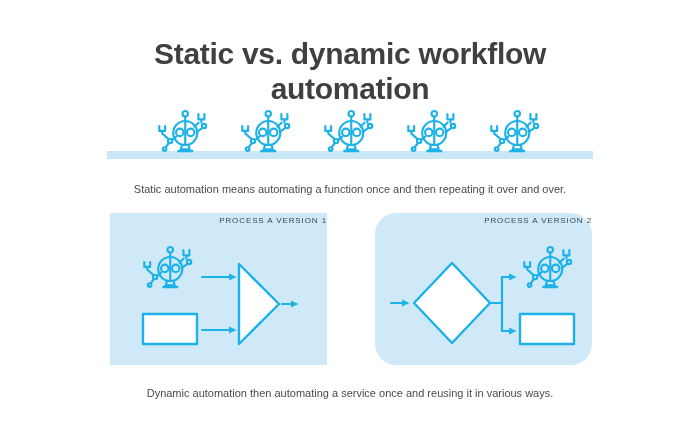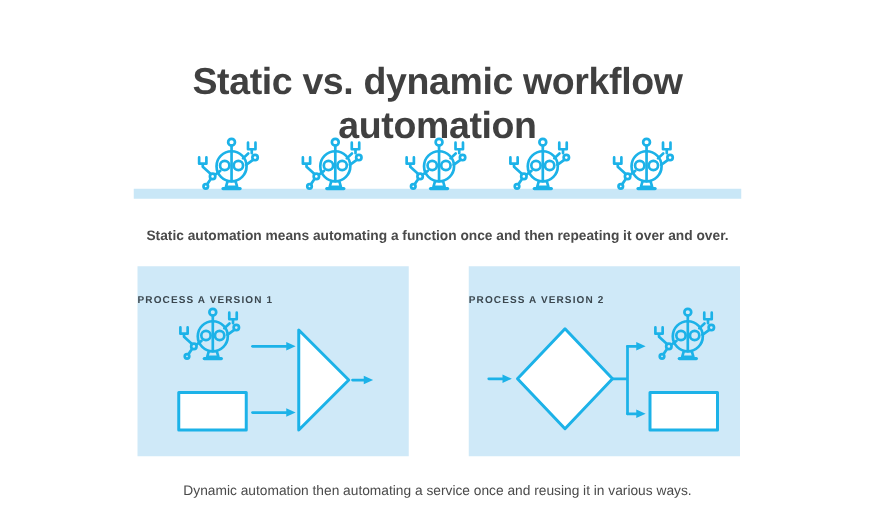--- a/index.html
+++ b/index.html
@@ -11,48 +11,48 @@
     --header-slate:#3b474f;
     --shape-fill:#ffffff;
     --page-bg:#ffffff;
   }
   html,body{margin:0;padding:0;background:var(--page-bg);}
   .stage{
     position:relative;width:700px;height:421px;background:var(--page-bg);
     overflow:hidden;font-family:"Liberation Sans",sans-serif;
   }
   .title{
-    position:absolute;top:28px;left:50%;transform:translateX(-50%);
+    position:absolute;top:16px;left:50%;transform:translateX(-50%);
     width:520px;text-align:center;font-size:30px;font-weight:bold;
     line-height:1.17;color:var(--title-gray);letter-spacing:-0.3px;
   }
   .robot-row{
     position:absolute;top:108px;left:0;width:700px;
     display:flex;justify-content:center;gap:25px;z-index:2;
   }
   .robot-row svg{width:58px;height:50px;color:var(--accent-cyan);display:block;}
   .shelf-bar{
     position:absolute;top:151px;left:107px;width:486px;height:8px;
     background:var(--bar-blue);z-index:1;
   }
   .caption{
     position:absolute;left:0;width:700px;text-align:center;
     font-size:11px;color:var(--caption-gray);
   }
-  .caption-static{top:172px;font-weight:bold;}
+  .caption-static{top:172px;}
   .caption-dynamic{top:376px;}
   .panel{
     position:absolute;top:213px;width:217px;height:152px;
     background:var(--panel-blue);
   }
   .panel-left{left:110px;}
-  .panel-right{left:375px;}
+  .panel-right{left:375px;border-radius:21px;}
   .panel-header{
-    position:relative;z-index:2;margin-top:22px;text-align:left;
-    font-size:8px;font-weight:bold;letter-spacing:0.9px;
+    position:relative;z-index:2;margin-top:3px;text-align:right;
+    font-size:8px;font-weight:normal;letter-spacing:0.9px;
     color:var(--header-slate);
   }
   svg.diagram{
     position:absolute;top:0;left:0;width:217px;height:152px;
     color:var(--accent-cyan);z-index:1;
   }
   .diagram .shape{fill:var(--shape-fill);stroke:currentColor;stroke-width:2.4;stroke-linejoin:round;}
   .diagram .wire{stroke:currentColor;stroke-width:2.2;fill:none;stroke-linecap:round;}
   .diagram .arrowhead{fill:var(--accent-cyan);stroke:none;}
   .defs-hidden{position:absolute;width:0;height:0;overflow:hidden;}

